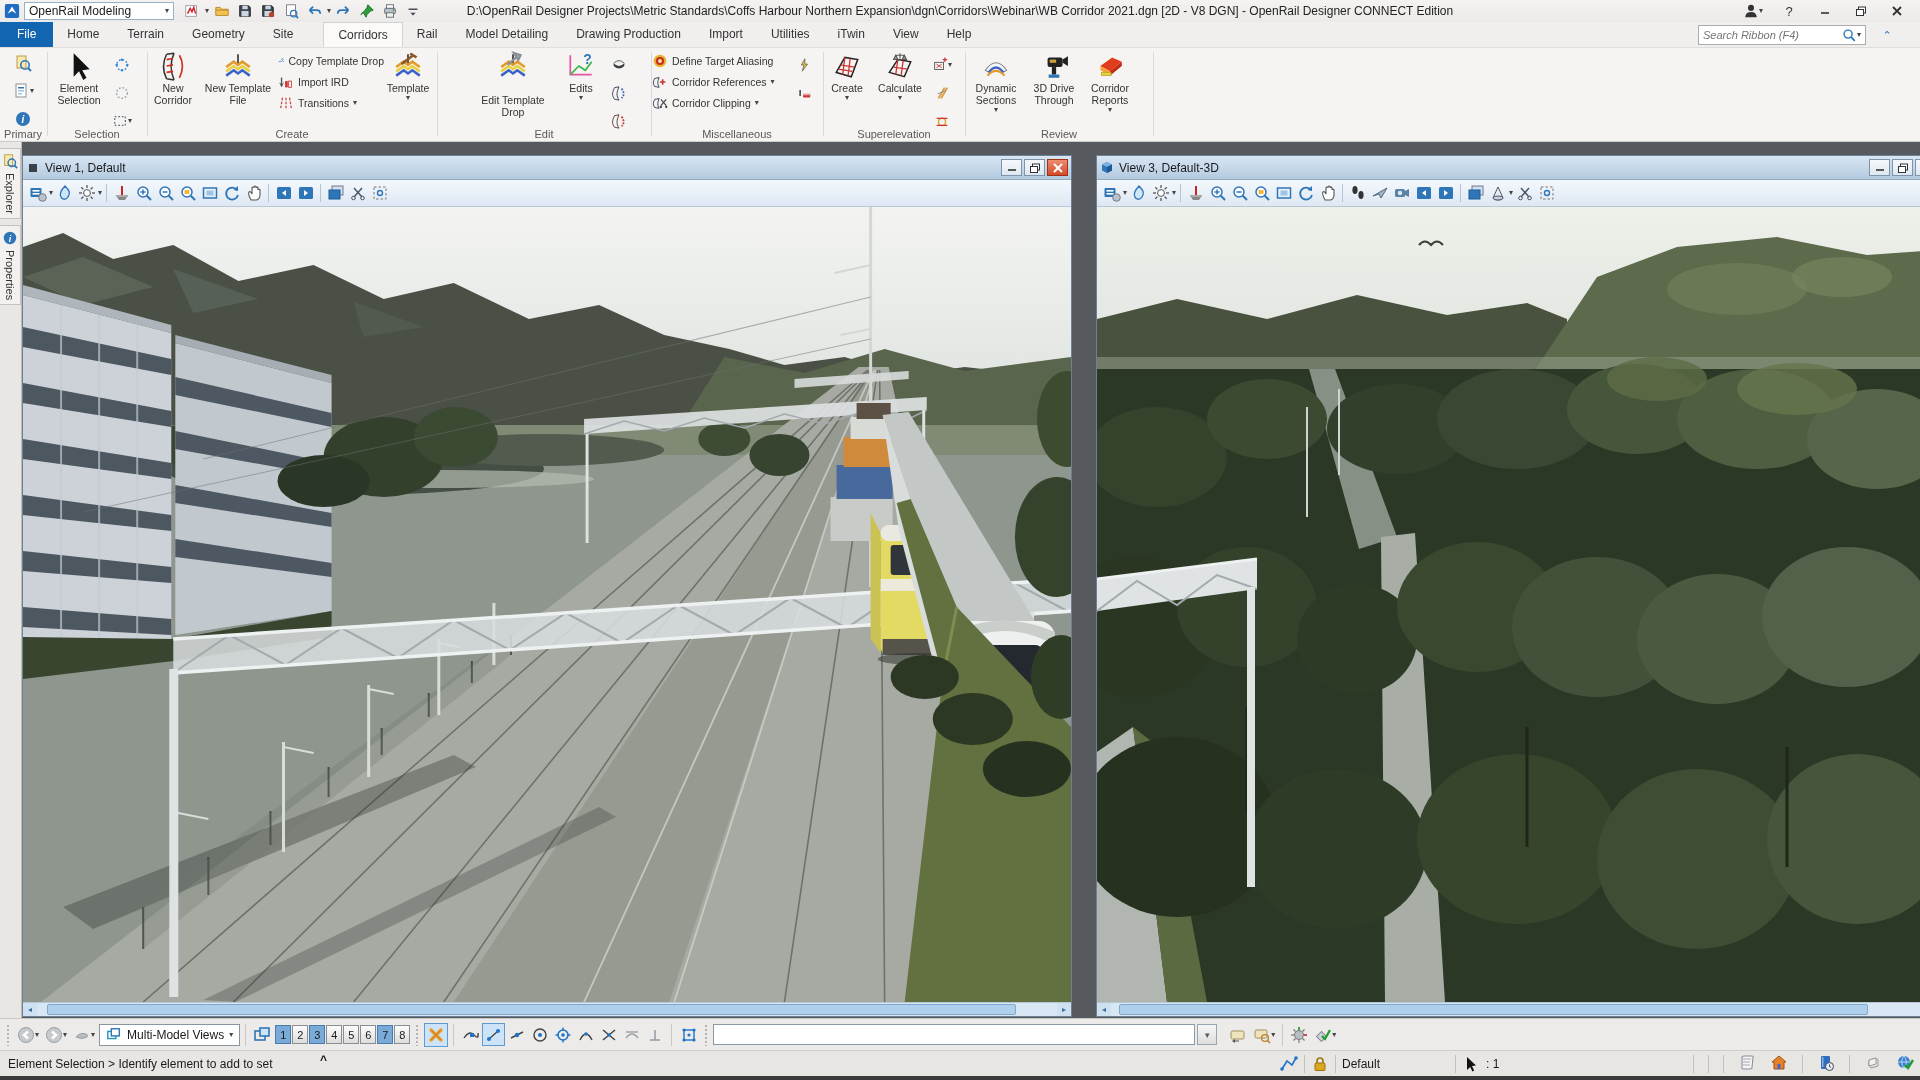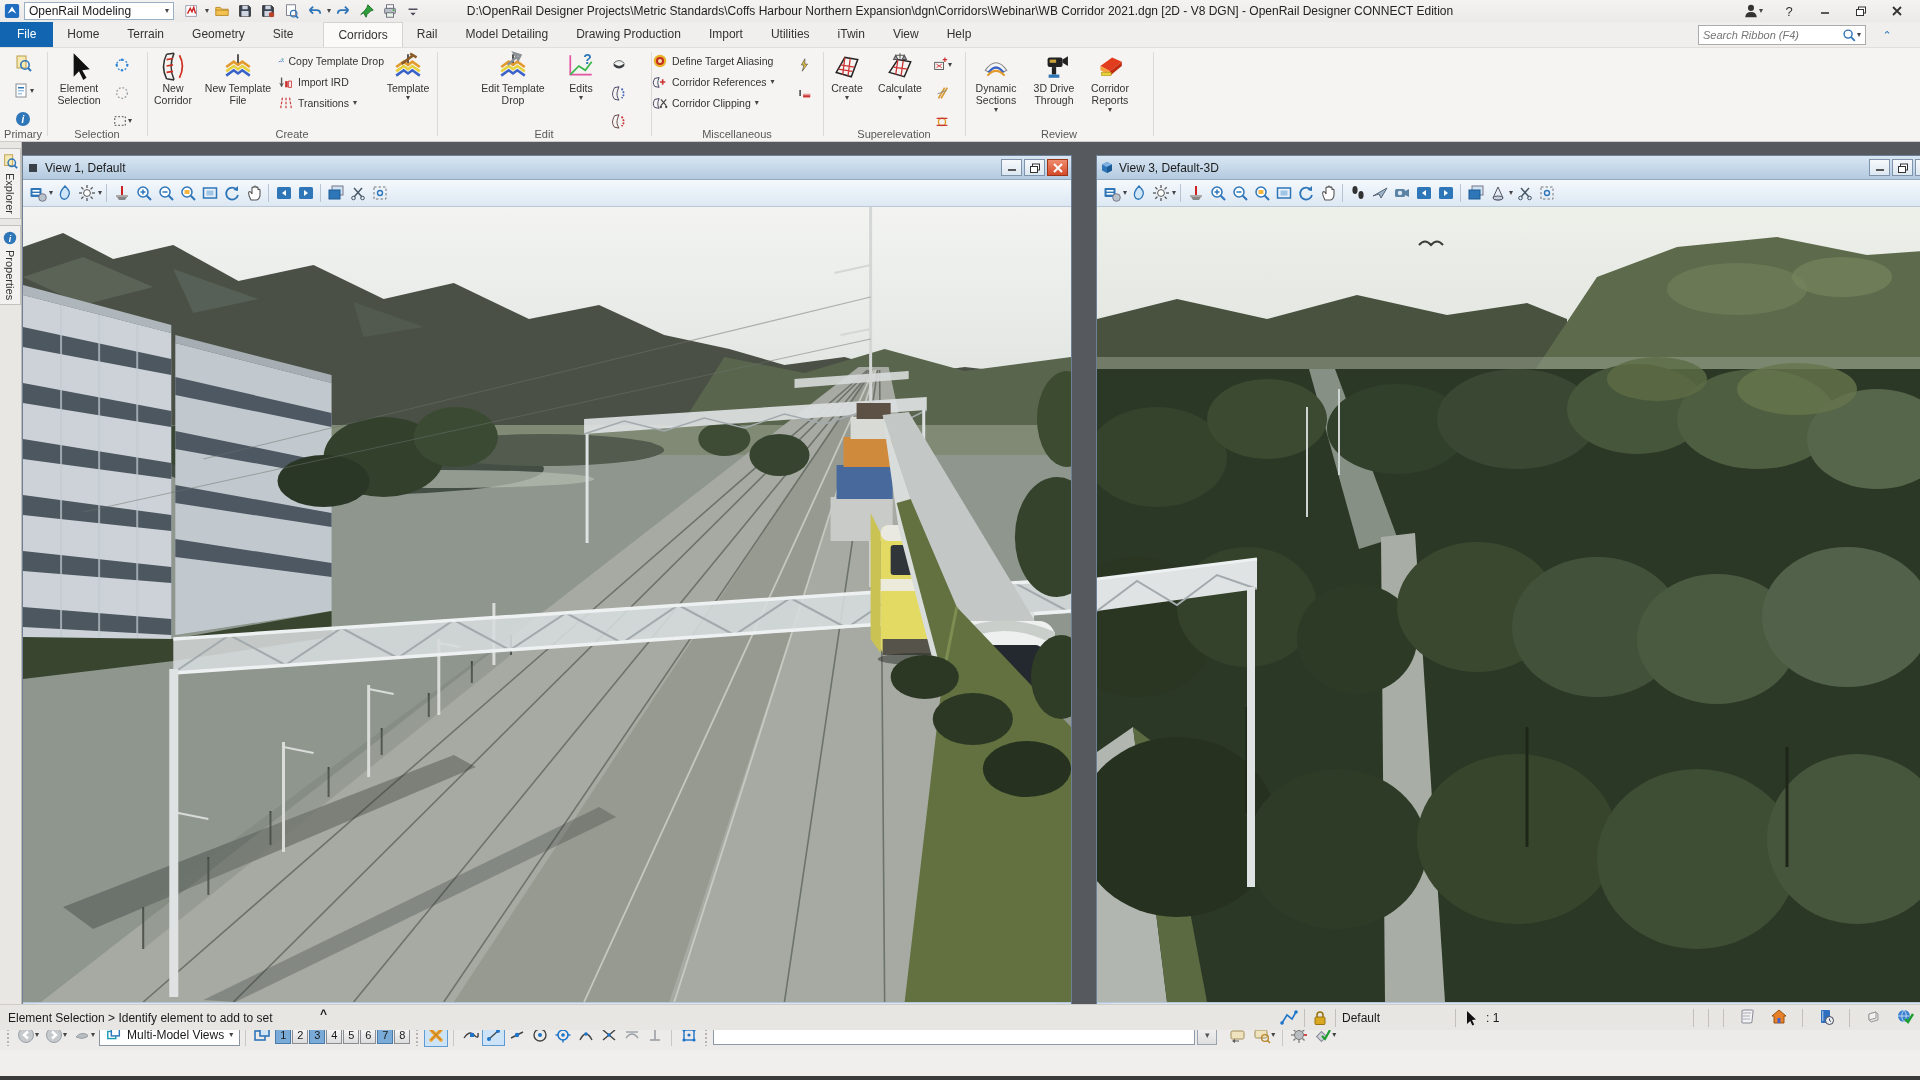--- a/index.html
+++ b/index.html
@@ -75,21 +75,21 @@
   #mmv-combo { display:flex; align-items:center; gap:5px; height:22px; background:#fff; border:1px solid #8a95a0; padding:0 6px; font-size:12px; }
   .vnum { width:16px; height:19px; border:1px solid #8a8e93; background:linear-gradient(#fdfdfd,#dcdcdc); font-size:11px; display:flex; align-items:center; justify-content:center; margin-right:1px; }
   .vnum.on { background:#7aabd8; border-color:#4a7cab; }
   .bb-active { background:#cde3f7; border:1px solid #5e9bd2; }
   .snapbtn { width:23px; height:23px; display:flex; align-items:center; justify-content:center; }
   .snapbtn.pressed { background:#cde3f7; border:1px solid #5e9bd2; }
   #keyin { width:482px; height:21px; border:1px solid #8a9aa8; background:#fff; font-size:12px; padding:0 4px; font-family:"Liberation Sans",sans-serif; }
   #keyin-dd { width:20px; height:21px; border:1px solid #9aa4ae; background:linear-gradient(#f6f6f6,#dedede); font-size:9px; color:#555; display:flex; align-items:center; justify-content:center; }
 
   
-  #statusbar { position:absolute; left:0; top:1004px; width:1920px; height:26px; background:#e8e6e3; border-top:1px solid #cfccc9; }
+  #statusbar { position:absolute; left:0; top:1050px; width:1920px; height:26px; background:#e8e6e3; border-top:1px solid #cfccc9; }
   #statusbar > div { position:absolute; top:0; height:26px; display:flex; align-items:center; gap:6px; font-size:12px; color:#1a1a1a; }
   .ssep { width:1px; height:18px; background:#c2bfbc; }
   #bottom-edge { position:absolute; left:0; top:1076px; width:1920px; height:4px; background:#3a3a3a; }
 </style>
 </head>
 <body>
 
 <div id="root">
 
   <div id="titlebar">
@@ -404,21 +404,21 @@
           <span>Template</span>
             <span class="caret">▾</span>
         </div>
       </div>
       <div class="rglabel">Create</div>
     </div>
     <div class="rgsep" style="left:437px;"></div>
 
     <div class="rgroup" style="left:438px;width:212px;">
       <div class="rbody" style="justify-content:center;gap:6px;padding-left:14px;">
-        <div class="rbig" style="width:80px;">
+        <div class="rbig" style="width:80px;gap:12px;">
           <span class="i28">
               <svg viewBox="0 0 28 28">
                 <line x1="14" y1="3" x2="14" y2="14" stroke="#222" stroke-width="1.4"></line>
                 <path d="M3,15 L10,10 L14,13 L18,10 L25,15" fill="none" stroke="#e39a2d" stroke-width="2.4"></path>
                 <path d="M3,19 L10,14 L14,17 L18,14 L25,19" fill="none" stroke="#e8d23c" stroke-width="2.4"></path>
                 <path d="M3,23 L10,18 L14,21 L18,18 L25,23" fill="none" stroke="#3a62c8" stroke-width="2.4"></path>
                 <path d="M9,13 L18,5 M15,2 L21,4 L19,8 Z" stroke="#8a9096" stroke-width="2.2" fill="#b9bfc4"></path>
               </svg>
             </span>
           <span>Edit Template Drop</span>

